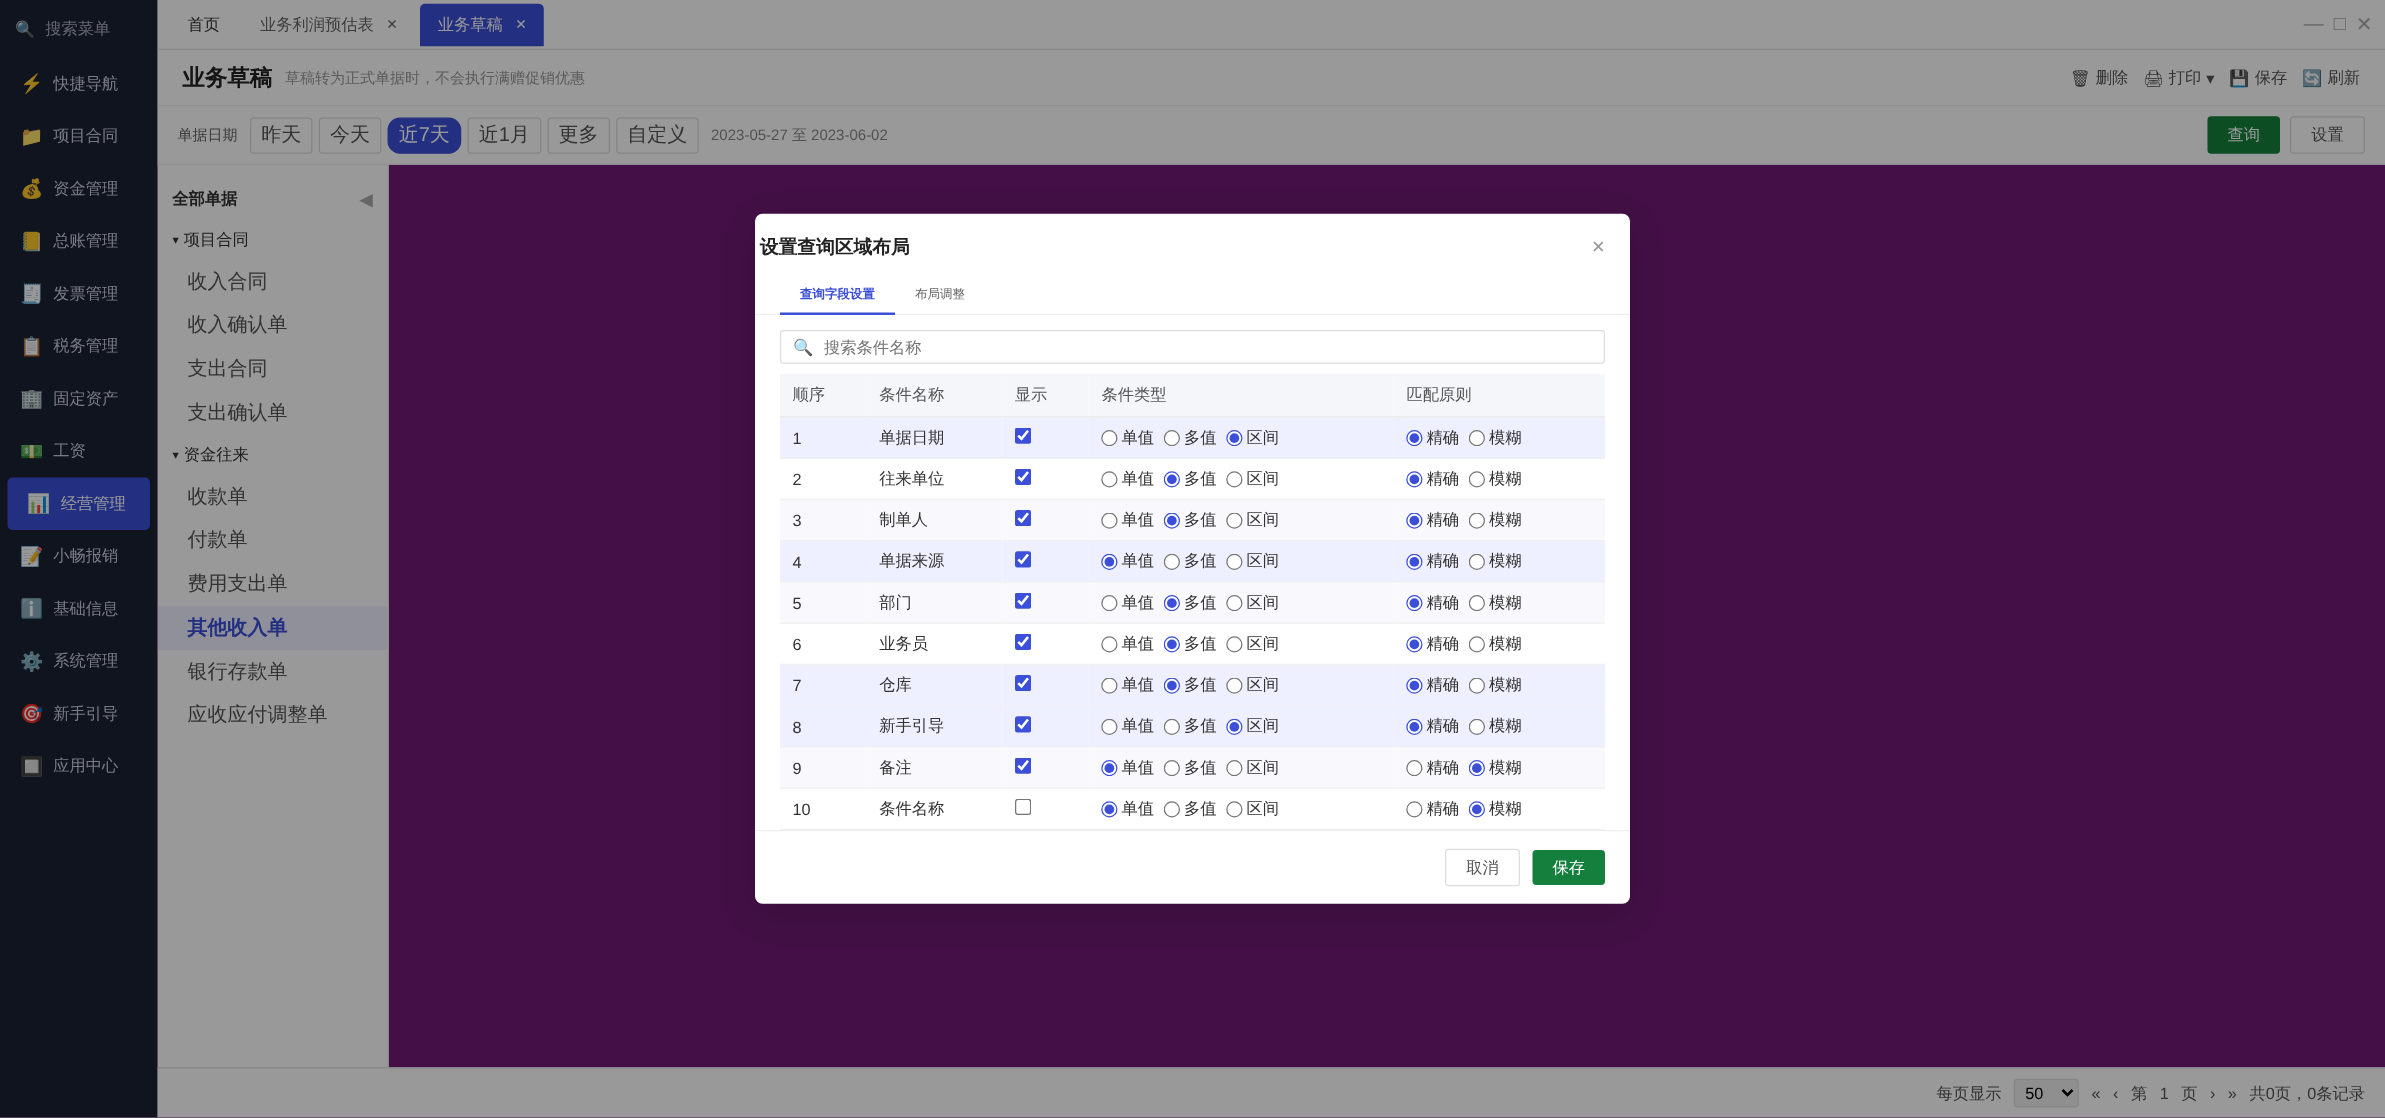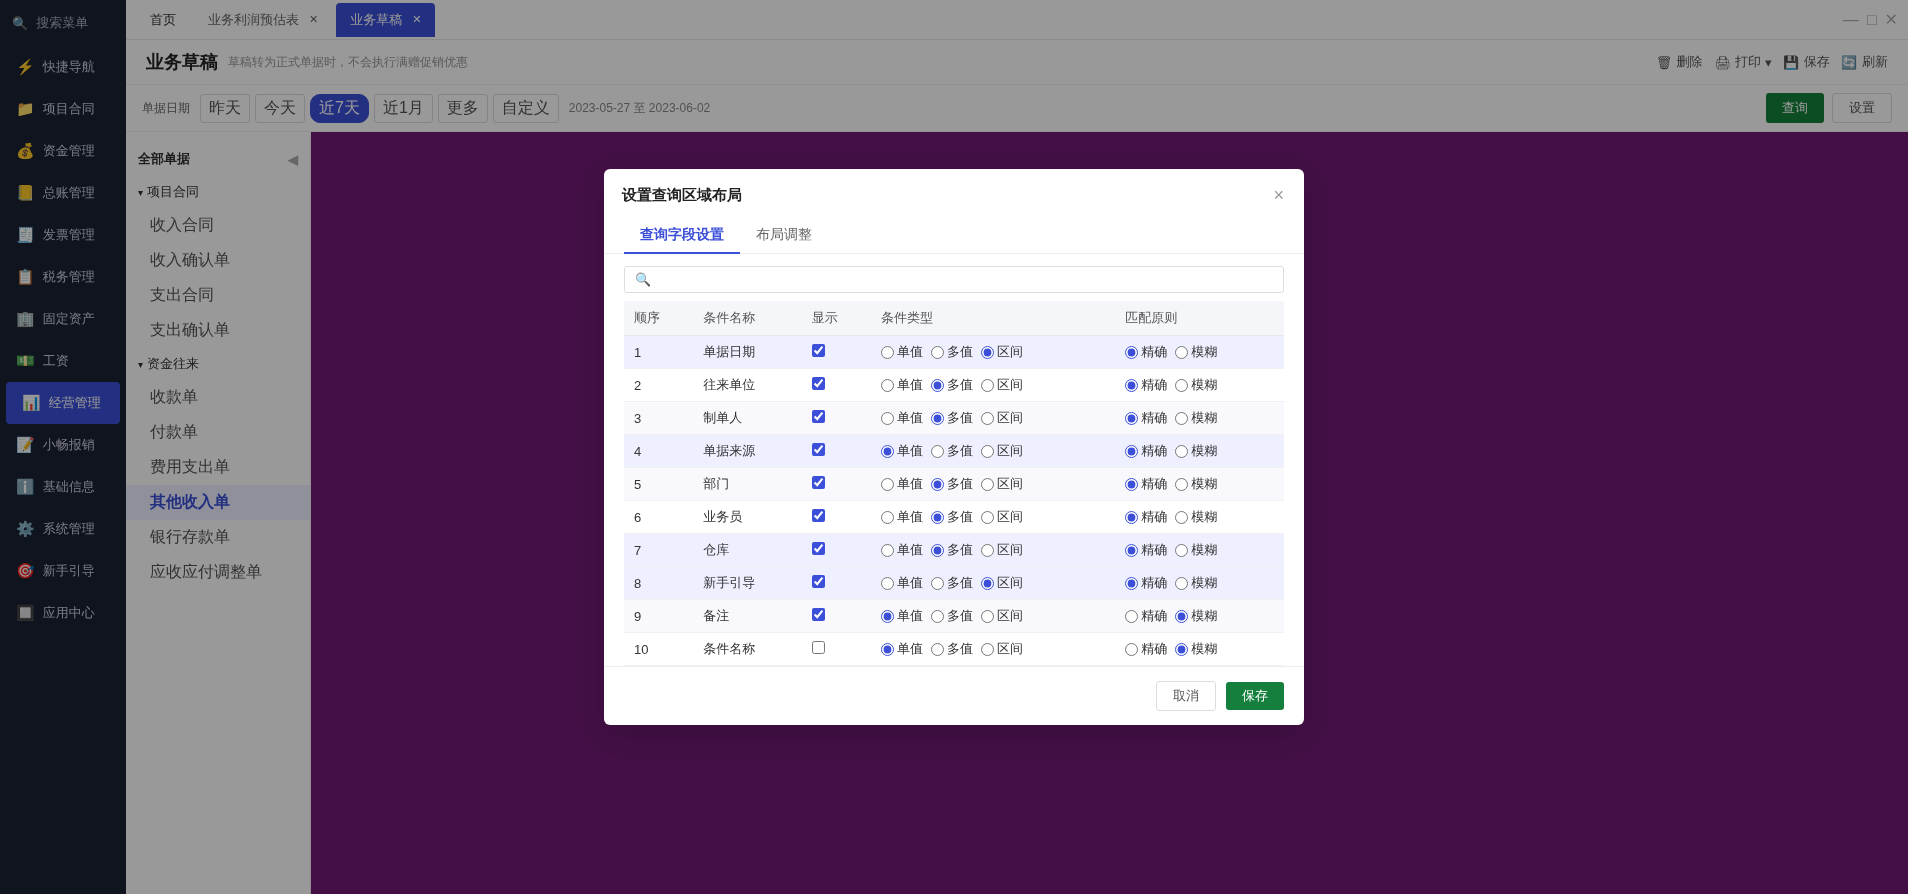--- a/index.html
+++ b/index.html
@@ -56,27 +56,27 @@
 
     
     .bottom-bar { background: #fff; border-top: 1px solid #eee; padding: 8px 16px; display: flex; align-items: center; justify-content: flex-end; gap: 10px; font-size: 13px; color: #555; }
     .bottom-bar select { border: 1px solid #ddd; border-radius: 3px; padding: 2px 4px; font-size: 13px; }
 
     
     .overlay { position: fixed; top: 0; left: 0; width: 100%; height: 100%; background: rgba(0,0,0,0.4); z-index: 100; display: flex; align-items: center; justify-content: center; }
 
     
     .dialog { background: #fff; border-radius: 6px; box-shadow: 0 8px 32px rgba(0,0,0,0.18); width: 700px; max-height: 680px; display: flex; flex-direction: column; z-index: 101; }
-    .dialog-header { display: flex; align-items: center; justify-content: space-between; padding: 16px 20px 0 18px; }
+    .dialog-header { display: flex; align-items: center; justify-content: space-between; padding: 16px 20px 0 4px; }
     .dialog-title { font-size: 15px; font-weight: bold; color: #222; }
     .dialog-close { cursor: pointer; color: #999; font-size: 18px; }
 
     
     .dialog-tabs { display: flex; gap: 0; padding: 12px 20px 0 20px; border-bottom: 1px solid #eee; }
-    .dialog-tab { padding: 8px 16px; font-size: 14px; color: #666; cursor: pointer; border-bottom: 2px solid transparent; margin-bottom: -1px; }
+    .dialog-tab { padding: 8px 16px; font-size: 10px; color: #666; cursor: pointer; border-bottom: 2px solid transparent; margin-bottom: -1px; }
     .dialog-tab.active { color: #3b4fd8; border-bottom: 2px solid #3b4fd8; font-weight: bold; }
 
     
     .dialog-search { padding: 12px 20px 8px 20px; }
     .dialog-search-inner { display: flex; align-items: center; gap: 8px; border: 1px solid #ddd; border-radius: 3px; padding: 5px 10px; background: #fff; }
     .dialog-search-inner input { border: none; outline: none; font-size: 13px; flex: 1; color: #888; }
 
     
     .dialog-table { flex: 1; overflow-y: auto; padding: 0 20px; }
     table { width: 100%; border-collapse: collapse; font-size: 13px; }
@@ -261,37 +261,50 @@
           <div class="left-nav-item">银行存款单</div>
           <div class="left-nav-item">应收应付调整单</div>
         </div>
     </div>
 
     <div class="table-area">
       <div class="no-data">未找到任何业务草稿</div>
     </div>
   </div>
 
+  <div class="bottom-bar">
+    <span>每页显示</span>
+    <select id="page-size-select"><option value="10">10</option><option value="20">20</option><option value="50" selected="">50</option><option value="100">100</option></select>
+    <span style="cursor:pointer;">«</span>
+    <span style="cursor:pointer;">‹</span>
+    <span>第</span>
+    <span>1</span>
+    <span>页</span>
+    <span style="cursor:pointer;">›</span>
+    <span style="cursor:pointer;">»</span>
+    <span>共0页，0条记录</span>
+  </div>
 </div>
 
 <div class="overlay">
   <div class="dialog">
     <div class="dialog-header">
       <span class="dialog-title">设置查询区域布局</span>
       <span class="dialog-close">×</span>
     </div>
     <div class="dialog-tabs">
       <div id="dialog-tabs-container" style="display:flex; gap:0;">
           <div class="dialog-tab active">查询字段设置</div>
           <div class="dialog-tab">布局调整</div>
         </div>
     </div>
     <div class="dialog-search">
       <div class="dialog-search-inner">
         <span>🔍</span>
+        <input type="text" placeholder="搜索条件名称" style="">
       </div>
     </div>
     <div class="dialog-table scrollbar-stub">
       <table>
         <thead>
           <tr id="dialog-table-header">
               <th>顺序</th>
               <th>条件名称</th>
               <th>显示</th>
               <th>条件类型</th>

